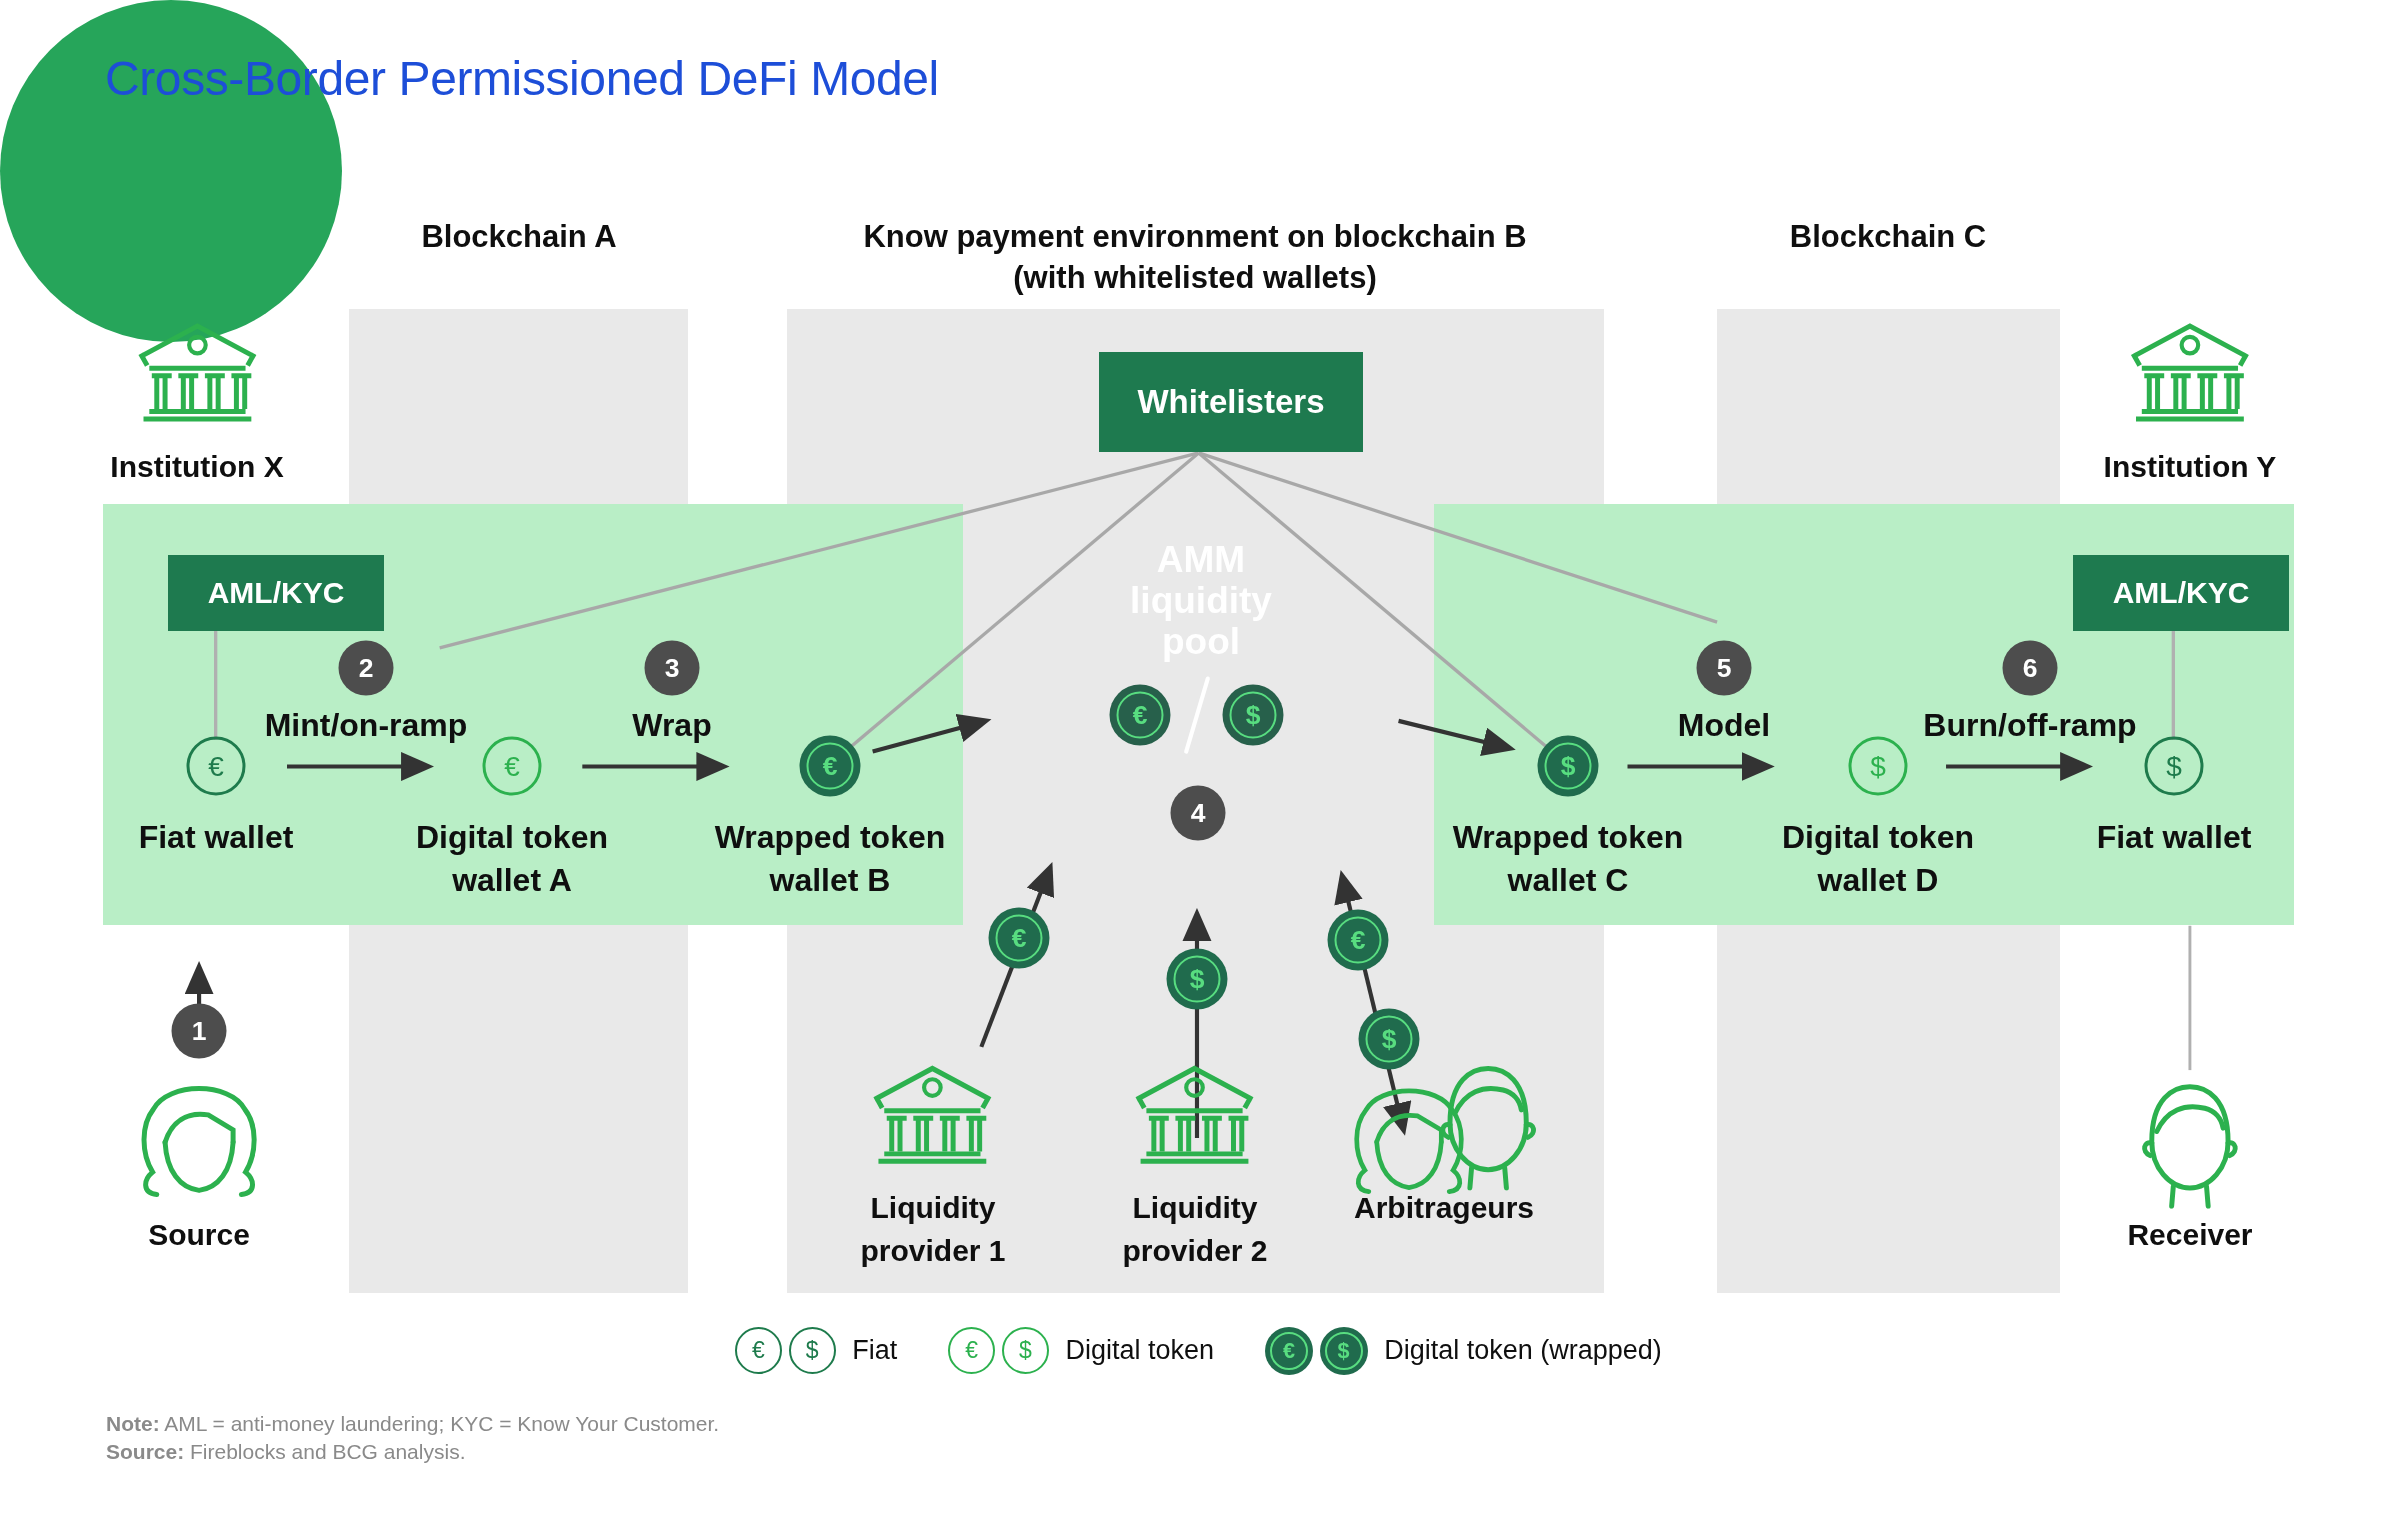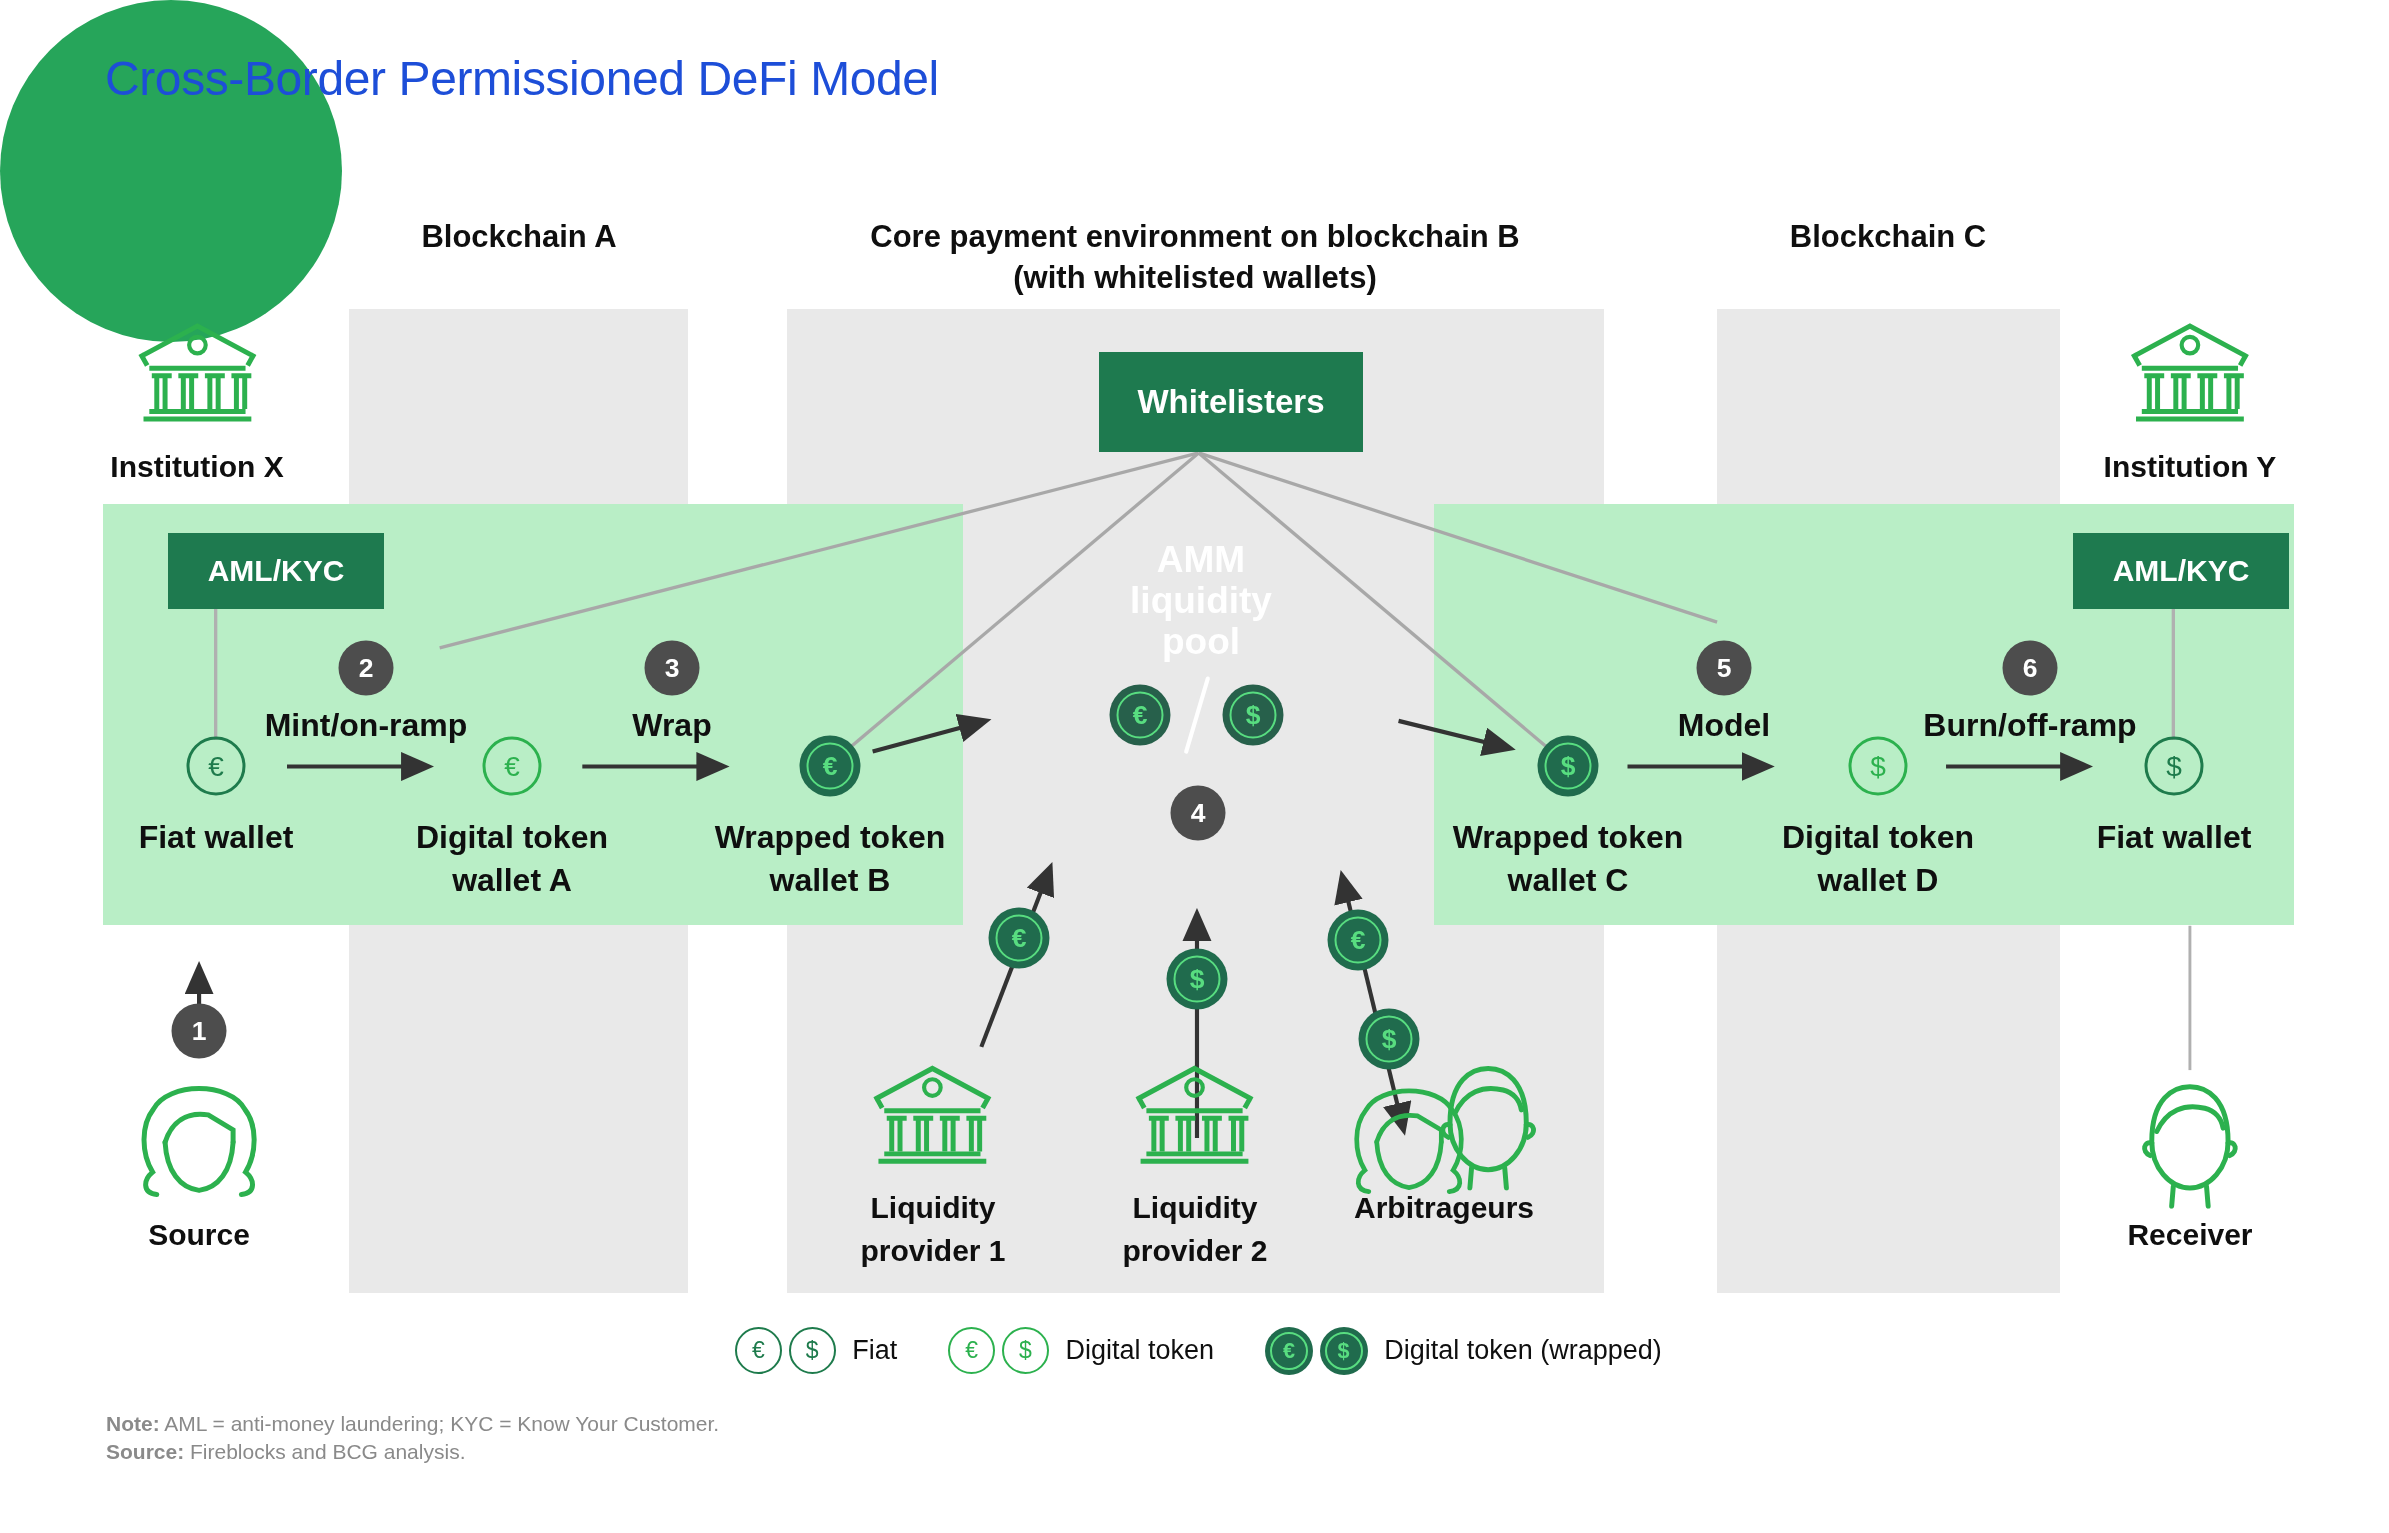--- a/index.html
+++ b/index.html
@@ -4,21 +4,21 @@
 <style>
   html,body{margin:0;padding:0;background:#fff;}
   body{width:2389px;height:1533px;position:relative;font-family:"Liberation Sans",sans-serif;overflow:hidden;}
   .abs{position:absolute;}
   .band{position:absolute;top:309px;height:984px;background:#e9e9e9;z-index:0;}
   .panel{position:absolute;top:504px;height:421px;background:#b9eec6;z-index:1;}
   #title{left:105px;top:51px;font-size:48px;font-weight:500;color:#1d4ed8;letter-spacing:-0.4px;z-index:4;}
   .hdr{font-weight:700;font-size:31px;color:#0f0f0f;transform:translateX(-50%);white-space:nowrap;z-index:4;text-align:center;}
   .box{position:absolute;background:#1e7a4f;color:#fff;font-weight:700;display:flex;align-items:center;justify-content:center;z-index:4;margin-left:32px;}
   #whitelisters{left:1067px;top:352px;width:264px;height:100px;font-size:33px;}
-  .amlbox{width:216px;height:76px;font-size:30px;top:533px;}
+  .amlbox{width:216px;height:76px;font-size:30px;top:555px;}
   #pool{left:1030px;top:518px;width:342px;height:342px;border-radius:50%;background:#26a55a;z-index:2;}
   .pooltext{left:1201px;top:539px;transform:translateX(-50%);text-align:center;color:#fff;font-weight:700;font-size:37px;line-height:41px;z-index:4;white-space:nowrap;}
   svg.overlay{position:absolute;left:0;top:0;z-index:3;}
   .lbl{position:absolute;font-weight:700;font-size:32px;color:#0f0f0f;text-align:center;line-height:43px;transform:translateX(-50%);white-space:nowrap;z-index:4;}
   .step{position:absolute;width:55px;height:55px;border-radius:50%;background:#4d4d4d;color:#fff;font-weight:700;font-size:26.5px;display:flex;align-items:center;justify-content:center;transform:translate(-50%,-50%);z-index:4;}
   .coin{position:absolute;border-radius:50%;display:flex;align-items:center;justify-content:center;transform:translate(-50%,-50%);z-index:4;font-weight:500;}
   .coin.odark{width:53px;height:53px;border:3.3px solid #1e7b4c;color:#1e7b4c;font-size:28px;}
   .coin.obright{width:53px;height:53px;border:3.3px solid #2cb14e;color:#2cb14e;font-size:28px;}
   .coin.wrapped{width:61px;height:61px;background:#206b4d;color:#58dd80;font-size:26.5px;font-weight:700;}
   .coin.wrapped::before{content:"";position:absolute;inset:6.6px;border:2.5px solid #58dd80;border-radius:50%;}
@@ -39,21 +39,21 @@
 
 <div class="band" style="left:349px;width:339px;"></div>
 <div class="band" style="left:787px;width:817px;"></div>
 <div class="band" style="left:1717px;width:343px;"></div>
 
 <div class="panel" style="left:103px;width:860px;"></div>
 <div class="panel" style="left:1434px;width:860px;"></div>
 
 <div class="abs" id="title">Cross-Border Permissioned DeFi Model</div>
 <div class="abs hdr" style="left:519px;top:219px;">Blockchain A</div>
-<div class="abs hdr" style="left:1195px;top:219px;">Core payment environment on blockchain B</div>
+<div class="abs hdr" style="left:1195px;top:219px;">Know payment environment on blockchain B</div>
 <div class="abs hdr" style="left:1195px;top:260px;">(with whitelisted wallets)</div>
 <div class="abs hdr" style="left:1888px;top:219px;">Blockchain C</div>
 
 <div id="pool"></div>
 <div class="abs pooltext">
   <div>AMM</div>
   <div>liquidity</div>
   <div>pool</div>
 </div>
 

